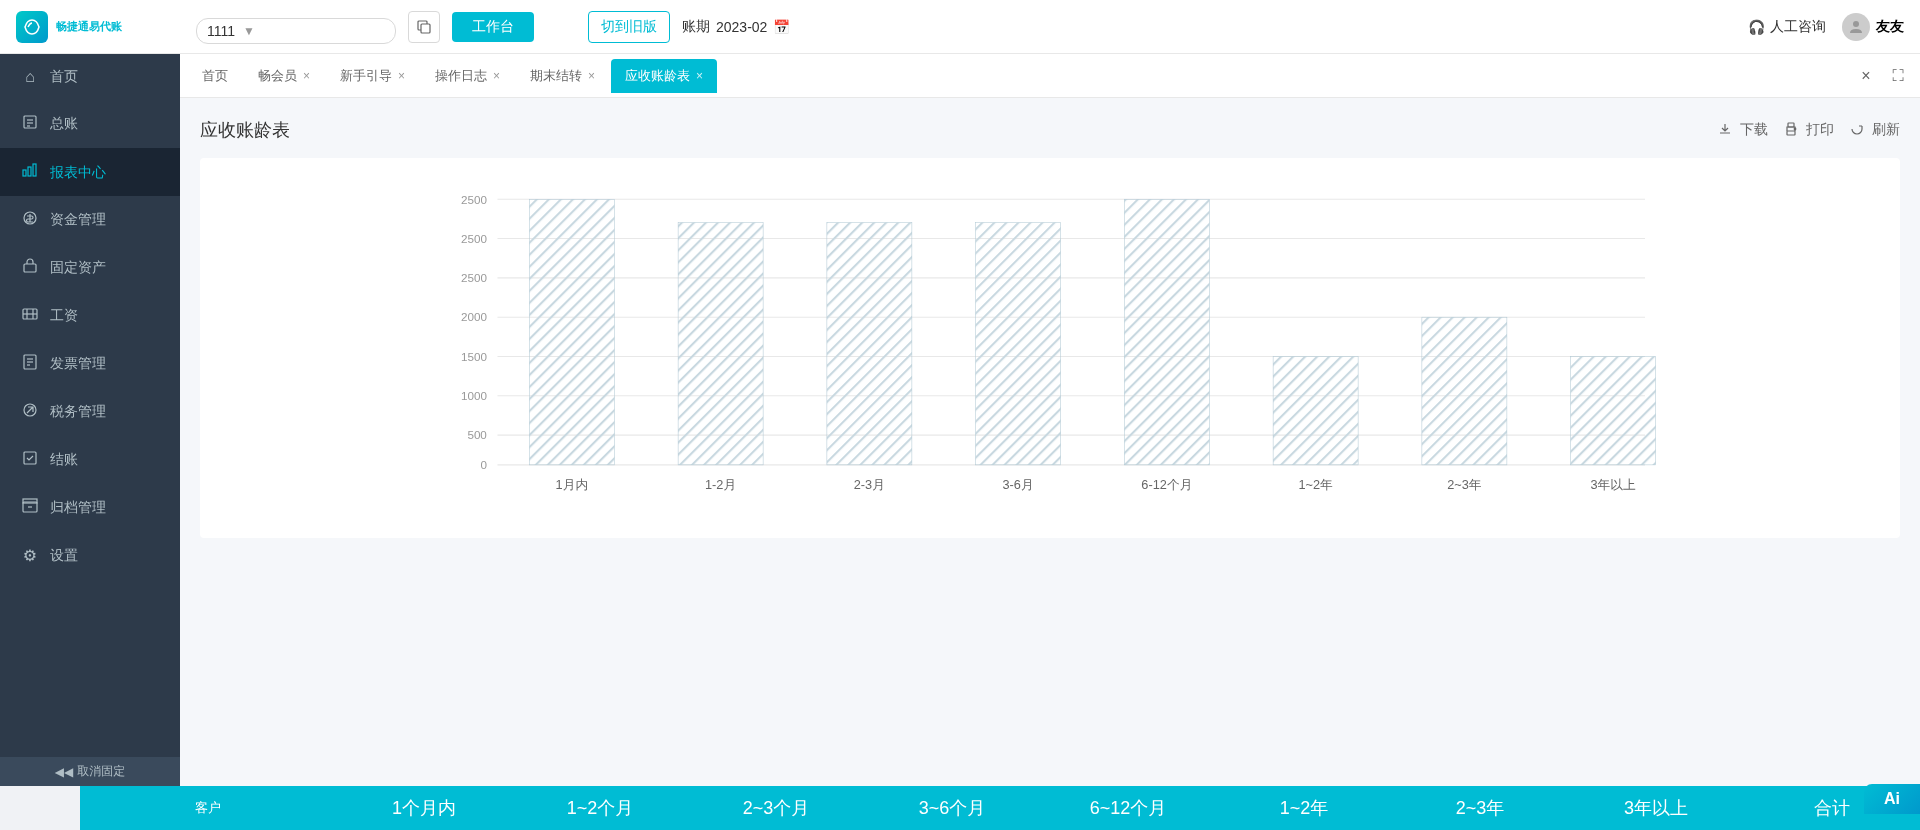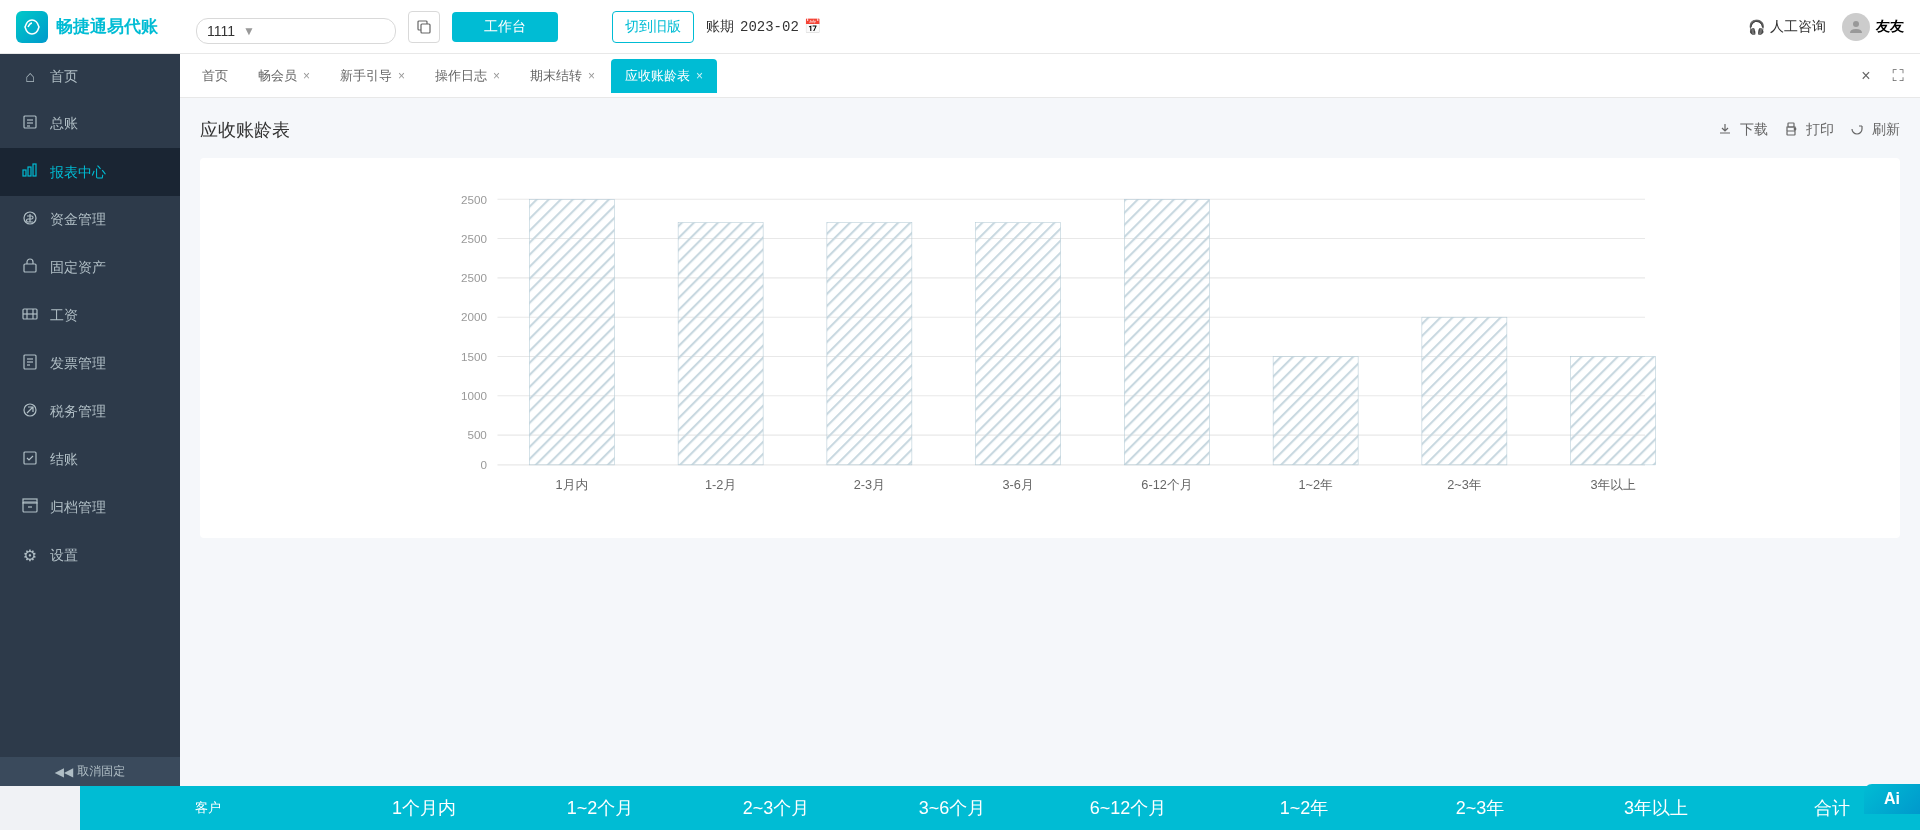--- a/index.html
+++ b/index.html
@@ -23,21 +23,21 @@
       gap: 8px;
       flex-shrink: 0;
     }
     .logo-icon {
       width: 32px; height: 32px;
       background: linear-gradient(135deg, #00c9c8, #0099cc);
       border-radius: 6px;
       display: flex; align-items: center; justify-content: center;
       color: white; font-size: 14px; font-weight: bold;
     }
-    .logo-text { color: #00bcd4; font-size: 17px; font-weight: bold; }
+    .logo-text { color: #00bcd4; font-size: 11px; font-weight: bold; }
 
     .header-middle {
       flex: 1;
       display: flex;
       align-items: center;
       gap: 12px;
     }
     .company-selector {
       display: flex;
       align-items: center;
@@ -62,39 +62,39 @@
       background: #fff;
       color: #666;
       font-size: 16px;
     }
 
     .workbench-btn {
       background: #00bcd4;
       color: white;
       border: none;
       border-radius: 4px;
-      padding: 6px 32px;
+      padding: 6px 20px;
       cursor: pointer;
       font-size: 14px;
     }
 
     .switch-btn {
       border: 1px solid #00bcd4;
       color: #00bcd4;
       background: #fff;
       border-radius: 4px;
       padding: 6px 12px;
       cursor: pointer;
       font-size: 14px;
       margin-left: 42px;
     }
 
     .period-area {
       display: flex; align-items: center; gap: 6px;
-      color: #333; font-size: 14px; font-family: Liberation Mono, monospace;
+      color: #333; font-size: 14px;
     }
 
     .header-right {
       display: flex; align-items: center; gap: 16px;
     }
     .consult-btn {
       display: flex; align-items: center; gap: 4px;
       color: #333; cursor: pointer; font-size: 14px;
     }
     .user-area {

